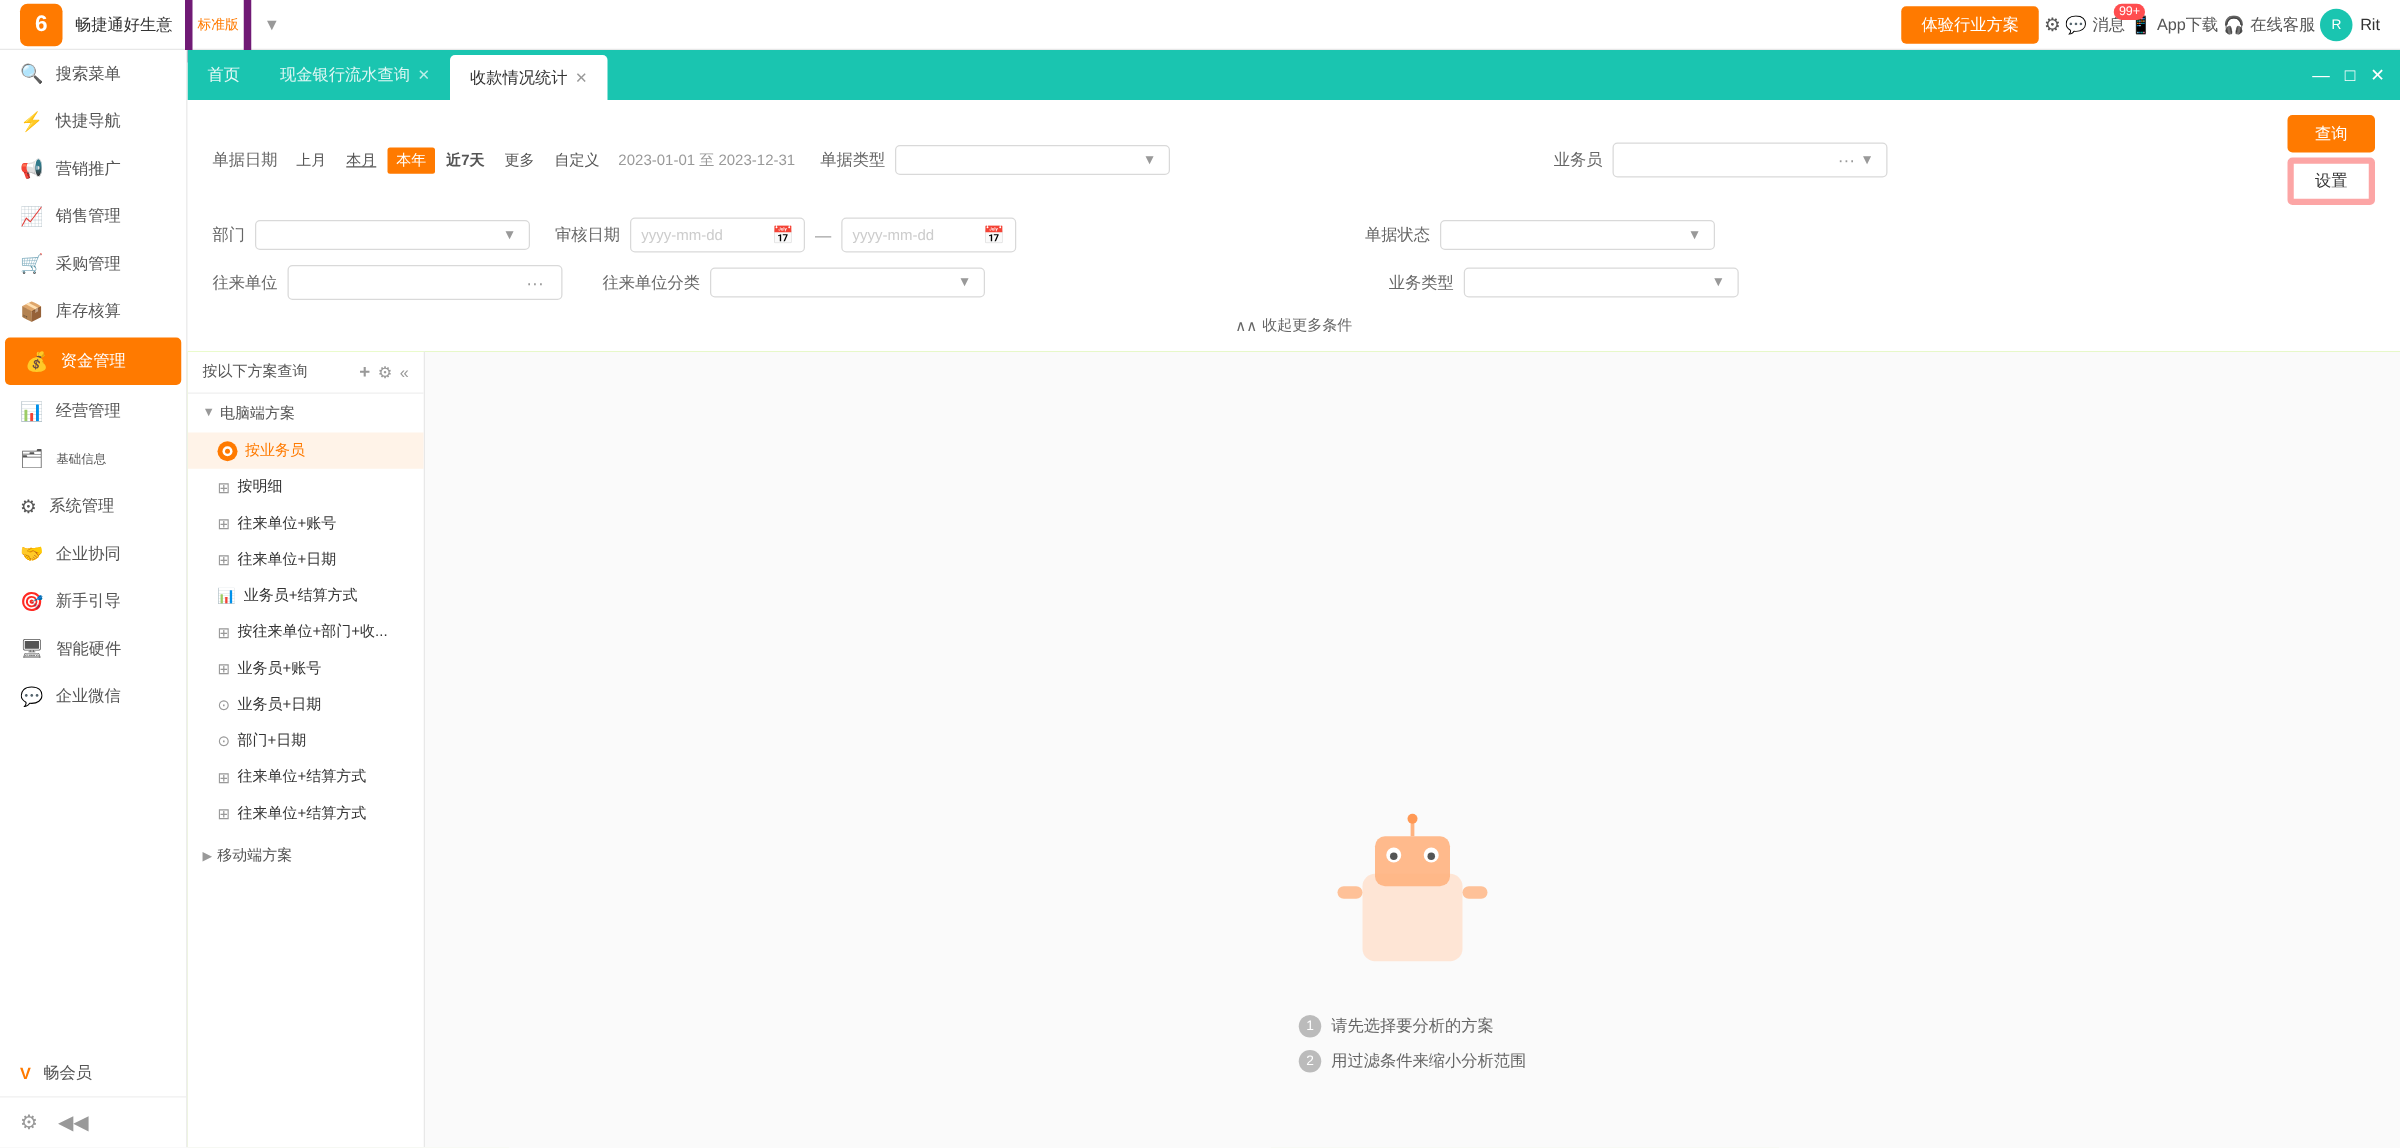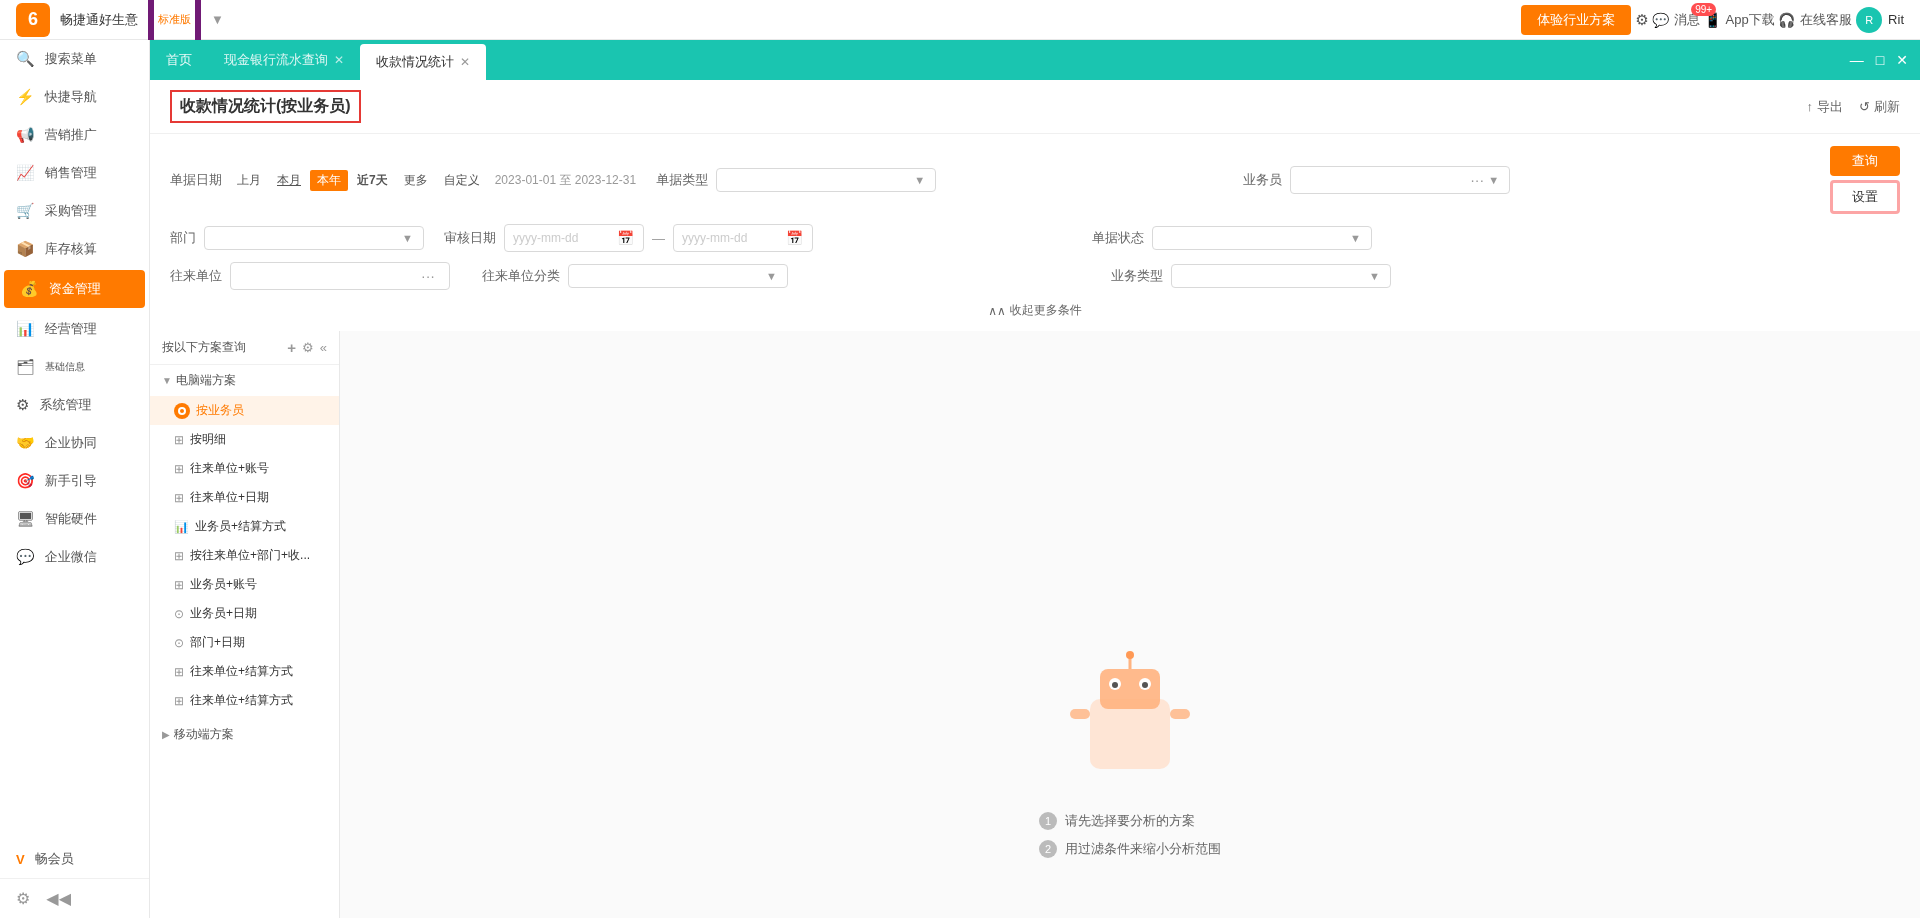--- a/index.html
+++ b/index.html
@@ -130,35 +130,20 @@
         </div>
         <div style="margin-left:auto; display:flex; align-items:center; padding:0 12px; gap:12px;">
           <span style="color:#fff; cursor:pointer; font-size:14px;">—</span>
           <span style="color:#fff; cursor:pointer; font-size:14px;">□</span>
           <span style="color:#fff; cursor:pointer; font-size:14px;">✕</span>
         </div>
       </div>
 
       <div style="flex:1; display:flex; flex-direction:column; background:#fff; overflow:hidden;">
 
-        <div style="display:flex; align-items:center; justify-content:space-between; padding:10px 20px; border-bottom:1px solid #f0f0f0; flex-shrink:0;">
-          <span style="font-size:16px; font-weight:bold; color:#333; border:2px solid #e53935; padding:4px 8px; display:inline-block;">
-            <span>收款情况统计(按业务员)</span>
-          </span>
-          <div style="display:flex; align-items:center; gap:16px;">
-            <button style="background:none; border:none; color:#666; cursor:pointer; display:flex; align-items:center; gap:4px; font-size:13px;">
-              <span>↑</span>
-              <span>导出</span>
-            </button>
-            <button style="background:none; border:none; color:#666; cursor:pointer; display:flex; align-items:center; gap:4px; font-size:13px;">
-              <span>↺</span>
-              <span>刷新</span>
-            </button>
-          </div>
-        </div>
 
         <div style="padding:12px 20px 0 20px; background:#fff; flex-shrink:0;">
 
           <div style="display:flex; align-items:center; gap:20px; margin-bottom:10px;">
             <div style="display:flex; align-items:center; gap:8px; flex-shrink:0;">
               <span style="color:#666; font-size:13px; white-space:nowrap;">单据日期</span>
               <div style="display:flex; align-items:center; gap:2px;">
                 <span style="padding:2px 7px; font-size:12px; color:#555; cursor:pointer; border-radius:2px;">上月</span>
                 <span style="padding:2px 7px; font-size:12px; color:#555; cursor:pointer; border-radius:2px;text-decoration:underline;">本月</span>
                 <span style="padding:2px 7px; font-size:12px; color:#fff; cursor:pointer; border-radius:2px; background:#ff7a00;">本年</span>
@@ -178,21 +163,21 @@
             <div style="display:flex; align-items:center; gap:8px; flex:1;">
               <span style="color:#666; font-size:13px; white-space:nowrap;">业务员</span>
               <div style="display:flex; align-items:center; border:1px solid #d9d9d9; border-radius:4px; padding:5px 10px; min-width:220px; background:#fff; cursor:pointer;">
                 <span style="flex:1; font-size:13px; color:#bbb;"></span>
                 <span style="color:#999; font-size:14px; margin-right:4px;">···</span>
                 <span style="color:#999; font-size:11px;">▼</span>
               </div>
             </div>
             <div style="display:flex; flex-direction:column; gap:4px;">
               <button style="background:#ff7a00; color:#fff; border:none; border-radius:4px; padding:6px 22px; cursor:pointer; font-size:13px;">查询</button>
-              <button style="background:#fff; color:#333; border:3px solid #fca5a5; border-radius:4px; padding:5px 8px; cursor:pointer; font-size:13px;">设置</button>
+              <button style="background:#fff; color:#333; border:5px solid #fca5a5; border-radius:4px; padding:5px 8px; cursor:pointer; font-size:13px;">设置</button>
             </div>
           </div>
 
           <div style="display:flex; align-items:center; gap:20px; margin-bottom:10px;">
             <div style="display:flex; align-items:center; gap:8px; flex:0 0 auto;">
               <span style="color:#666; font-size:13px; white-space:nowrap;">部门</span>
               <div style="display:flex; align-items:center; border:1px solid #d9d9d9; border-radius:4px; padding:5px 10px; min-width:220px; background:#fff; cursor:pointer;">
                 <span style="flex:1; font-size:13px; color:#bbb;"></span>
                 <span style="color:#999; font-size:11px;">▼</span>
               </div>

